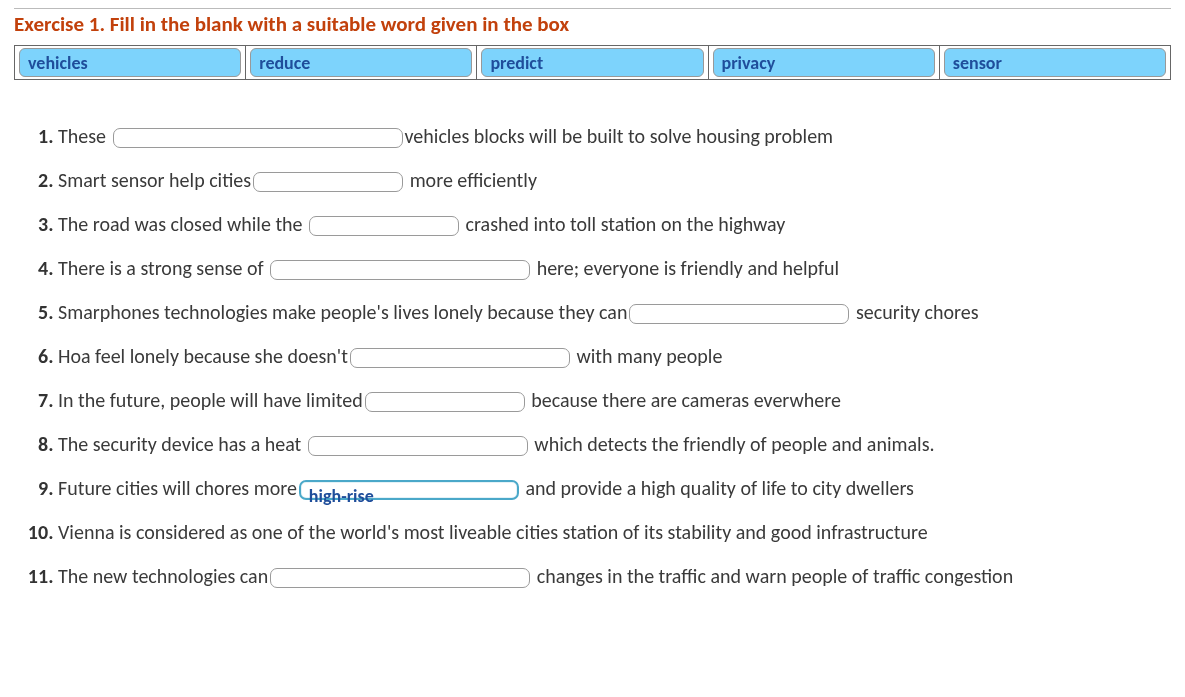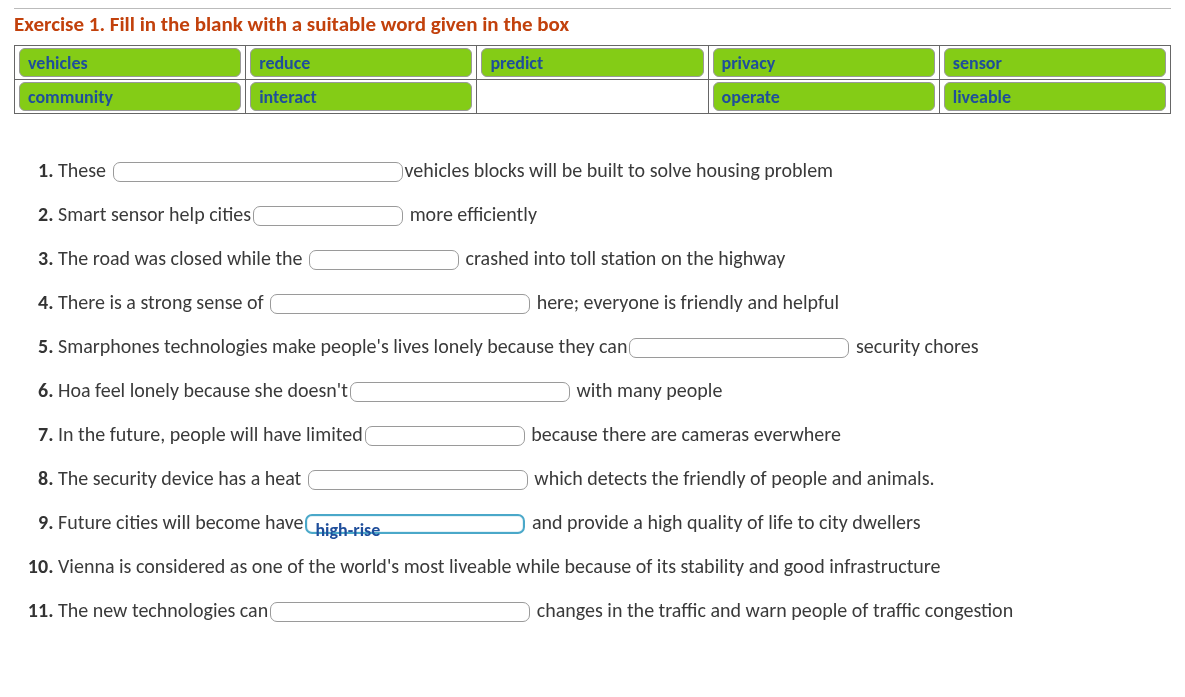--- a/index.html
+++ b/index.html
@@ -29,21 +29,21 @@
     padding: 0;
     height: 34px;
     width: 20%;
     position: relative;
   }
   .word-chip {
     position: absolute;
     top: 2px; left: 4px; right: 4px; bottom: 2px;
     border: 1px solid #999;
     border-radius: 6px;
-    background: #84cc16;
+    background: #7dd3fc;
     padding: 2px 8px;
     font-weight: 700;
     color: #1F4E9B;
     font-size: 18px;
     display: flex;
     align-items: center;
     text-align: right;
   }
   ol.questions {
     list-style: decimal;
@@ -98,35 +98,20 @@
     <td>
           <div class="word-chip">predict</div>
         </td>
     <td>
           <div class="word-chip">privacy</div>
         </td>
     <td>
           <div class="word-chip">sensor</div>
         </td>
   </tr>
-  <tr>
-    <td>
-          <div class="word-chip">community</div>
-        </td>
-    <td>
-          <div class="word-chip">interact</div>
-        </td>
-    <td class="empty"></td>
-    <td>
-          <div class="word-chip">operate</div>
-        </td>
-    <td>
-          <div class="word-chip">liveable</div>
-        </td>
-  </tr>
 </tbody>
   </table>
 
 <ol class="questions">
   <li>
     <span>These </span><span class="blank w-xl"></span><span>vehicles blocks will be built to solve housing problem</span>
   </li>
   <li>
     <span>Smart sensor help cities</span><span class="blank w-sm"></span><span> more efficiently</span>
   </li>
@@ -142,21 +127,21 @@
   <li>
     <span>Hoa feel lonely because she doesn't</span><span class="blank w-md"></span><span> with many people</span>
   </li>
   <li>
     <span>In the future, people will have limited</span><span class="blank"></span><span> because there are cameras everwhere</span>
   </li>
   <li>
     <span>The security device has a heat </span><span class="blank w-md"></span><span> which detects the friendly of people and animals.</span>
   </li>
   <li>
-    <span>Future cities will become have</span><span class="blank w-md active">high-rise</span><span> and provide a high quality of life to city dwellers</span>
+    <span>Future cities will chores more</span><span class="blank w-md active">high-rise</span><span> and provide a high quality of life to city dwellers</span>
   </li>
   <li>
-    <span>Vienna is considered as one of the world's most liveable while because of its stability and good infrastructure</span>
+    <span>Vienna is considered as one of the world's most liveable cities station of its stability and good infrastructure</span>
   </li>
   <li>
     <span>The new technologies can</span><span class="blank w-lg"></span><span> changes in the traffic and warn people of traffic congestion</span>
   </li>
 </ol>
 
 </body></html>

